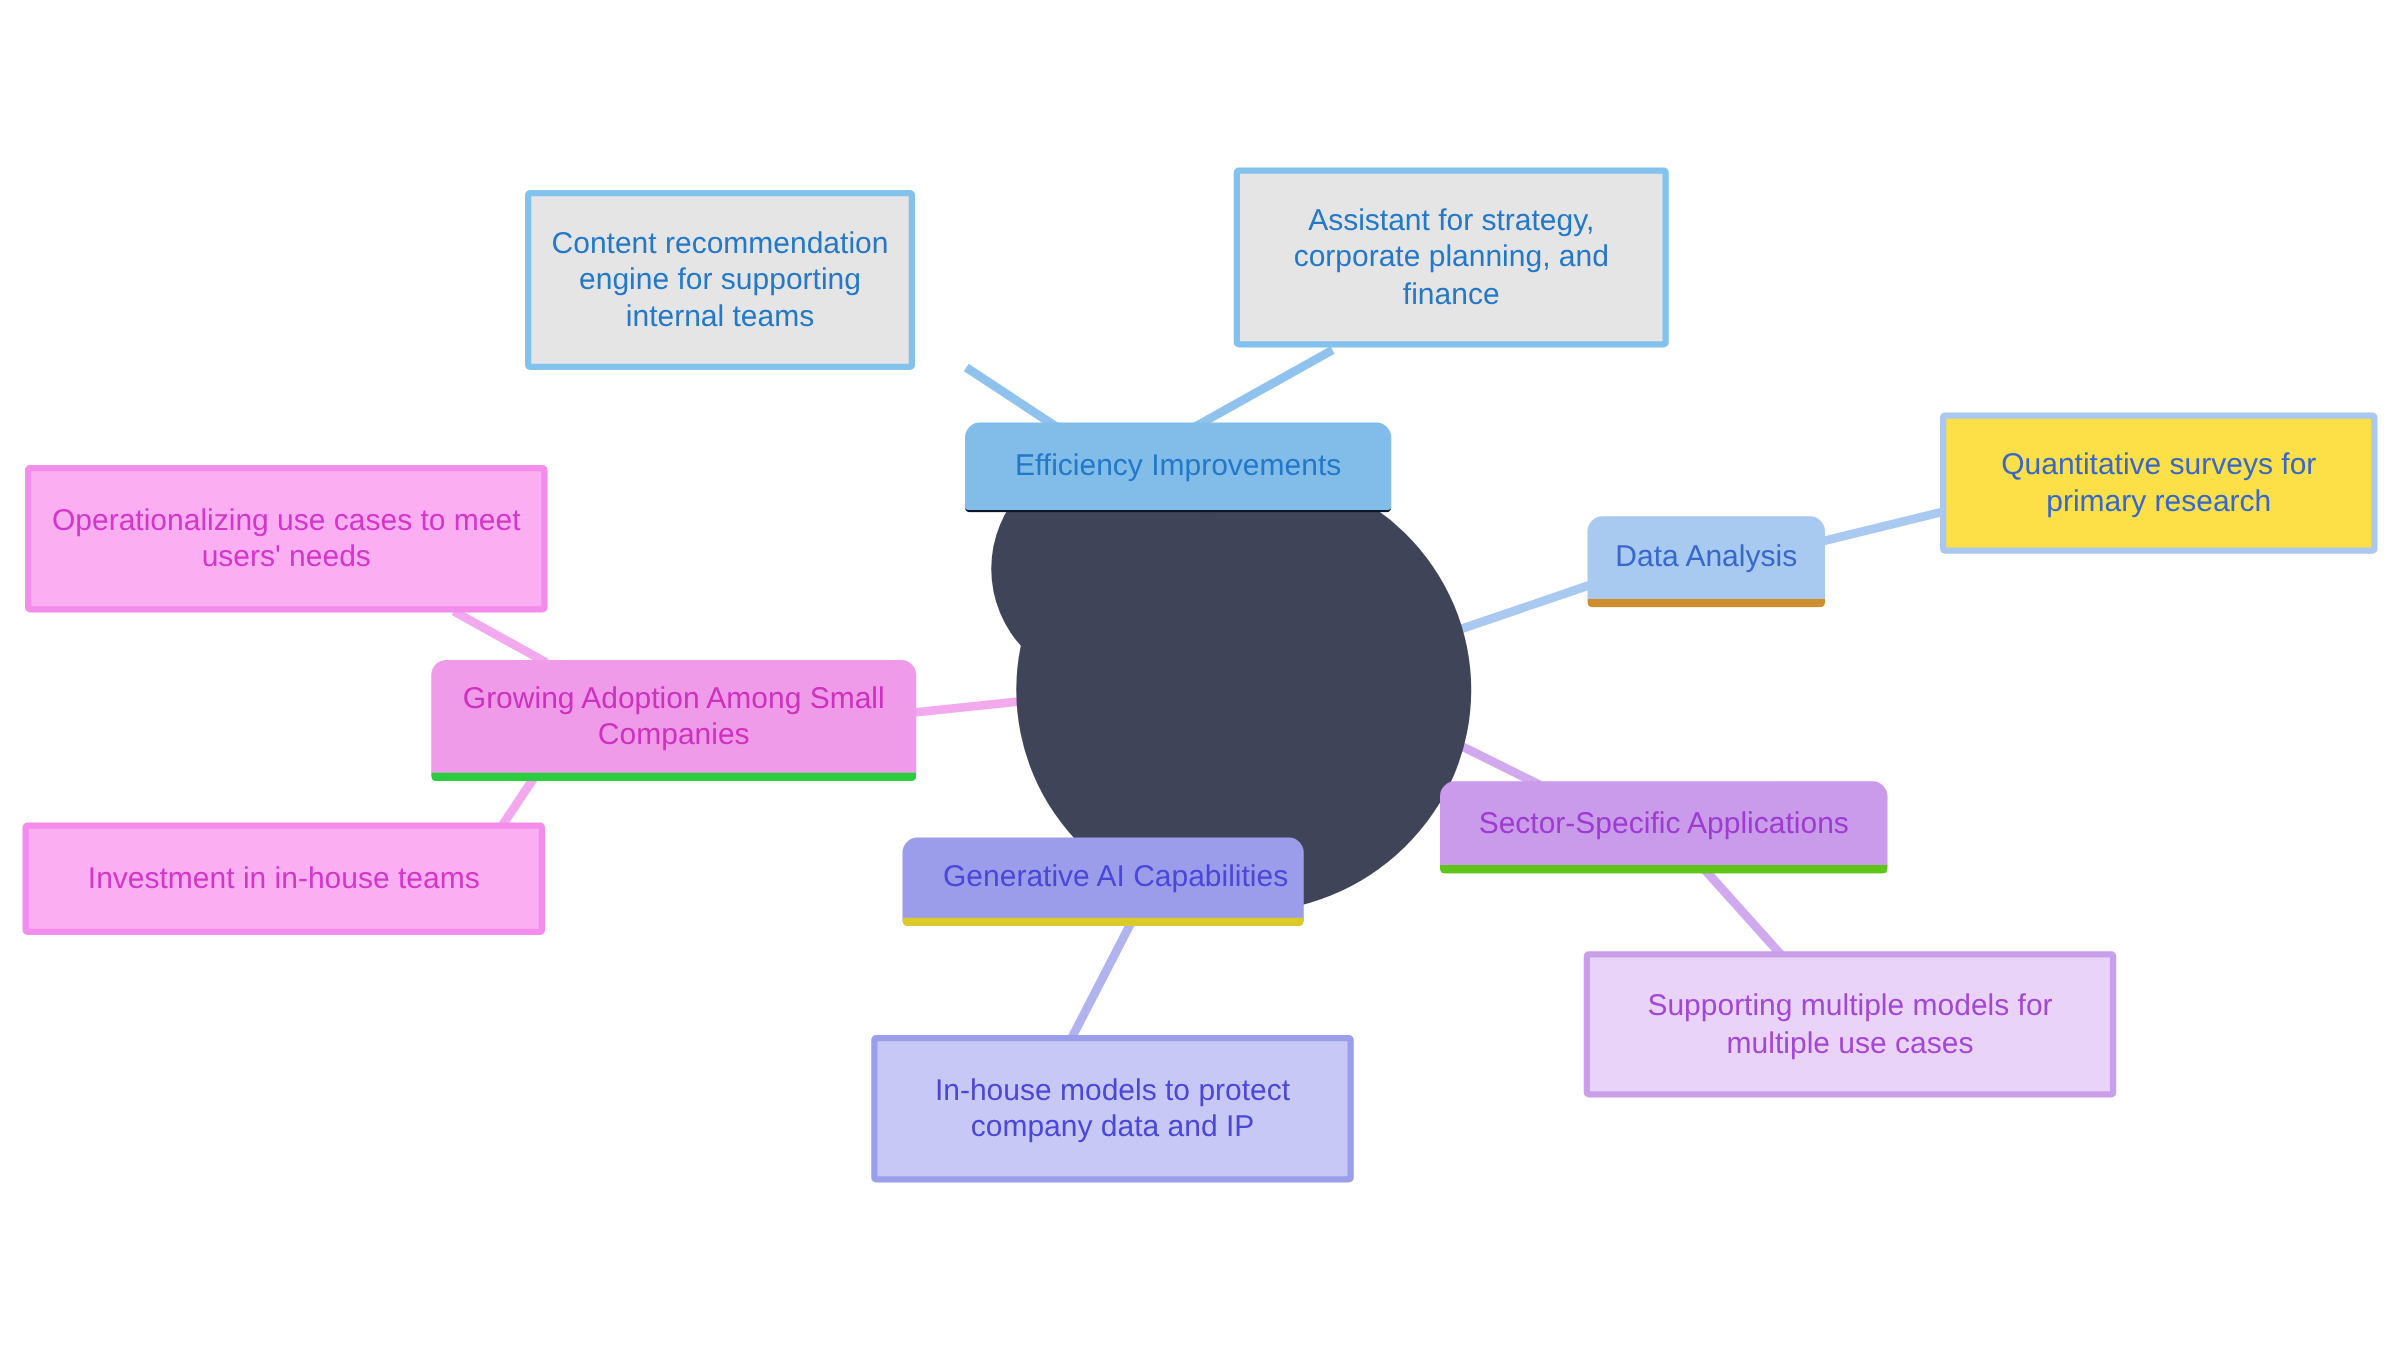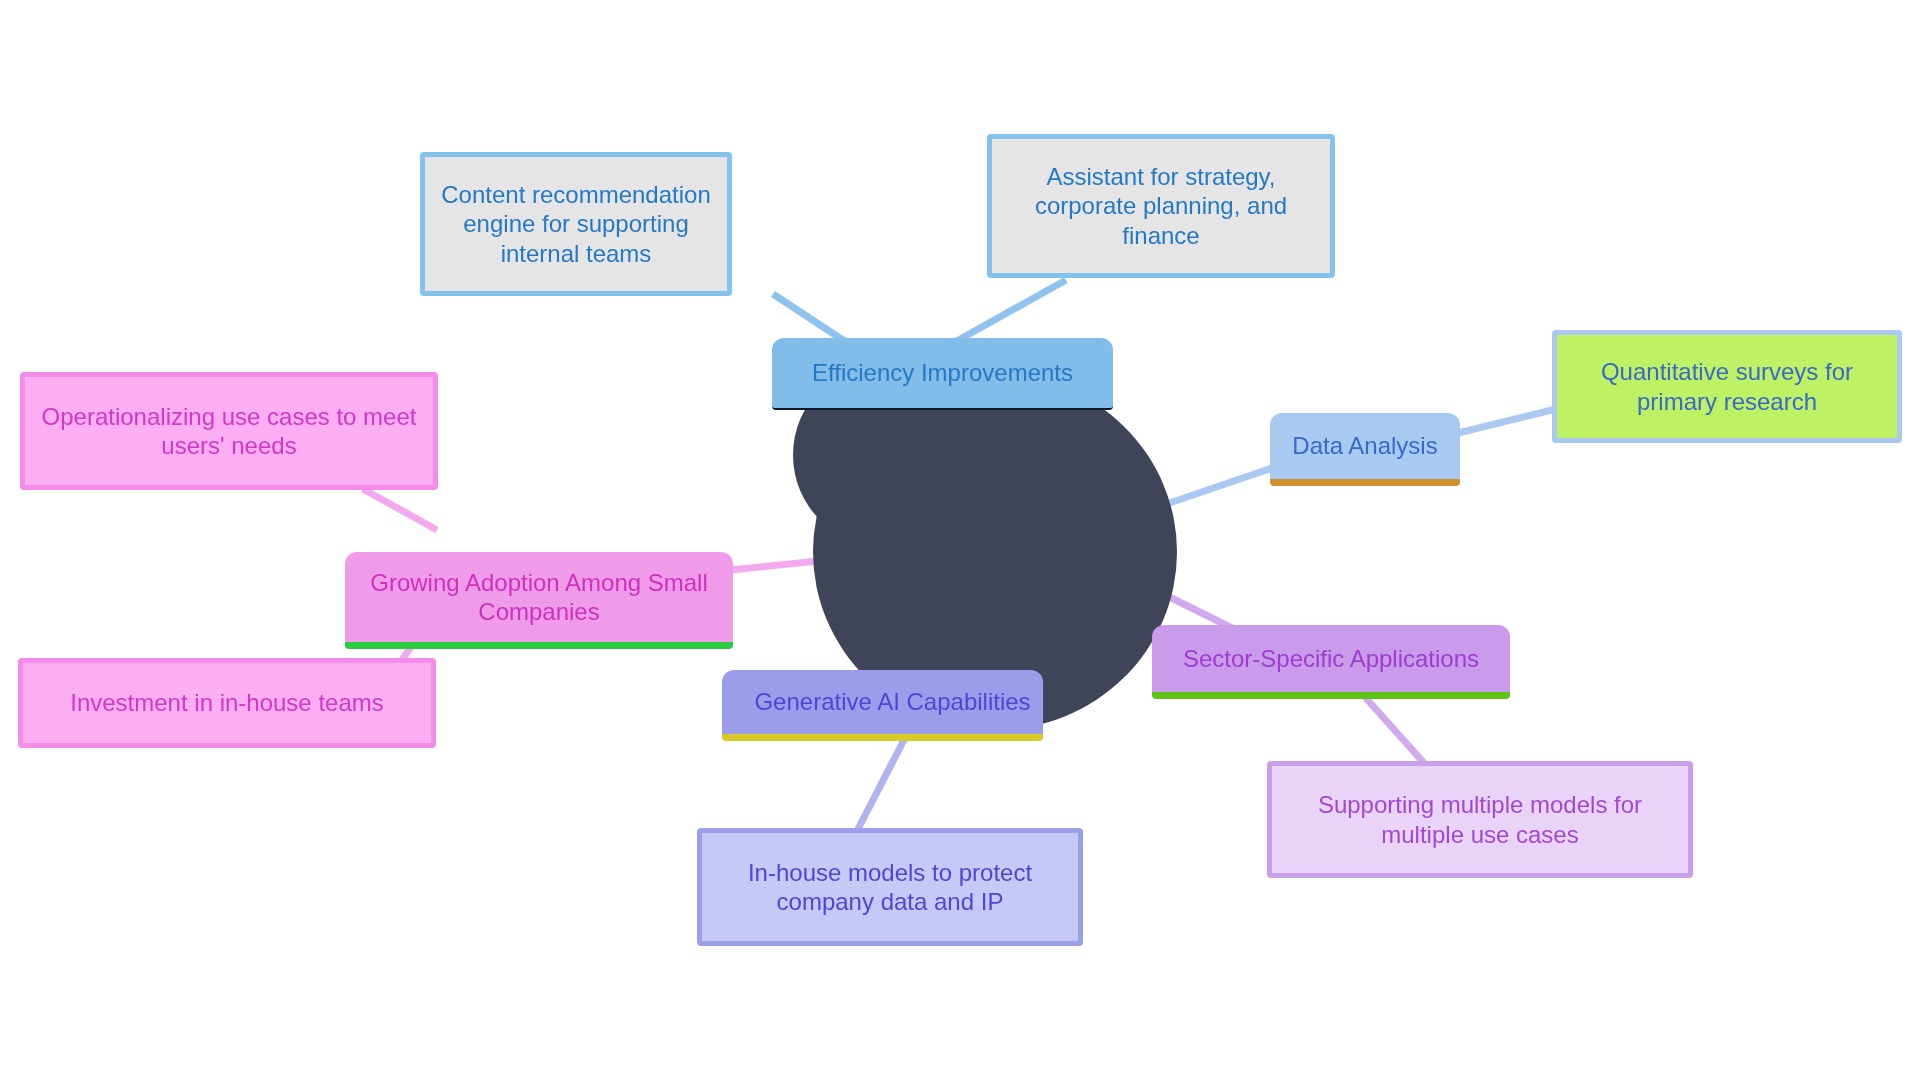--- a/index.html
+++ b/index.html
@@ -9,21 +9,21 @@
   .node{position:absolute;box-sizing:border-box;display:flex;align-items:center;justify-content:center;
         text-align:center;line-height:1.22;}
   .branch{border-radius:12px 12px 4px 4px;font-size:24px;padding:0 8px;}
   .child{border-radius:4px;font-size:24px;padding:0 10px;}
   .nowrap{white-space:nowrap;}
   
   .b-eff{background:#82bce9;color:#2478c8;border-bottom:2px solid #0f172a;}
   .c-eff{background:#e5e5e5;border:5px solid #82c2ed;color:#2478c8;}
   
   .b-data{background:#a8c9f0;color:#3968cb;border-bottom:7px solid #cf8f2e;}
-  .c-data{background:#bef264;border:5px solid #abc8f0;color:#3968cb;}
+  .c-data{background:#fde047;border:5px solid #abc8f0;color:#3968cb;}
   
   .b-grow{background:#f09be9;color:#ce31bd;border-bottom:7px solid #2bcc40;}
   .c-grow{background:#fbaff2;border:5px solid #f48ceb;color:#d436c9;}
   
   .b-gen{background:#9b9dea;color:#4b47d8;border-bottom:7px solid #d9ca28;}
   .c-gen{background:#c7c8f5;border:5px solid #9b9eea;color:#4b47d8;}
   
   .b-sec{background:#c99bea;color:#9d3bd2;border-bottom:7px solid #5ec417;}
   .c-sec{background:#ead3f8;border:5px solid #c99fe9;color:#a247d6;}
   
@@ -66,21 +66,21 @@
     <span>Assistant for strategy, corporate planning, and finance</span>
   </div>
 
   <div class="node branch b-data nowrap" style="left:1270px;top:413px;width:190px;height:73px;">
     <span>Data Analysis</span>
   </div>
   <div class="node child c-data" style="left:1552px;top:330px;width:350px;height:113px;">
     <span>Quantitative surveys for primary research</span>
   </div>
 
-  <div class="node branch b-grow" style="left:345px;top:552px;width:388px;height:97px;">
+  <div class="node branch b-grow" style="left:345px;top:528px;width:388px;height:97px;">
     <span>Growing Adoption Among Small Companies</span>
   </div>
   <div class="node child c-grow" style="left:20px;top:372px;width:418px;height:118px;">
     <span>Operationalizing use cases to meet users' needs</span>
   </div>
   <div class="node child c-grow" style="left:18px;top:658px;width:418px;height:90px;">
     <span>Investment in in-house teams</span>
   </div>
 
   <div class="node branch b-gen nowrap" style="left:722px;top:670px;width:321px;height:71px;padding-left:28px;">

